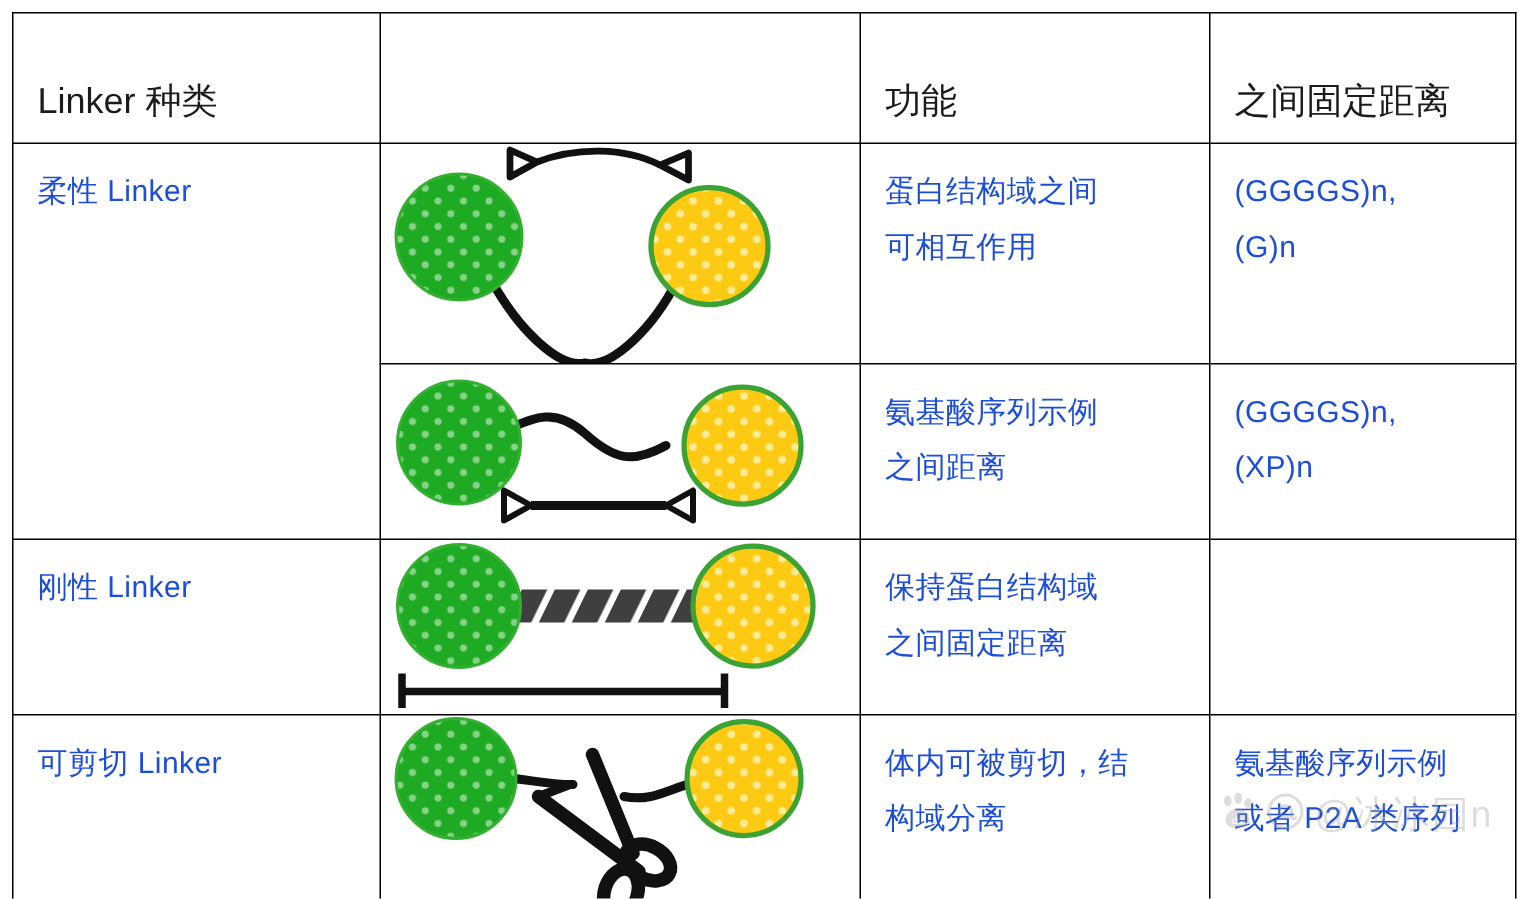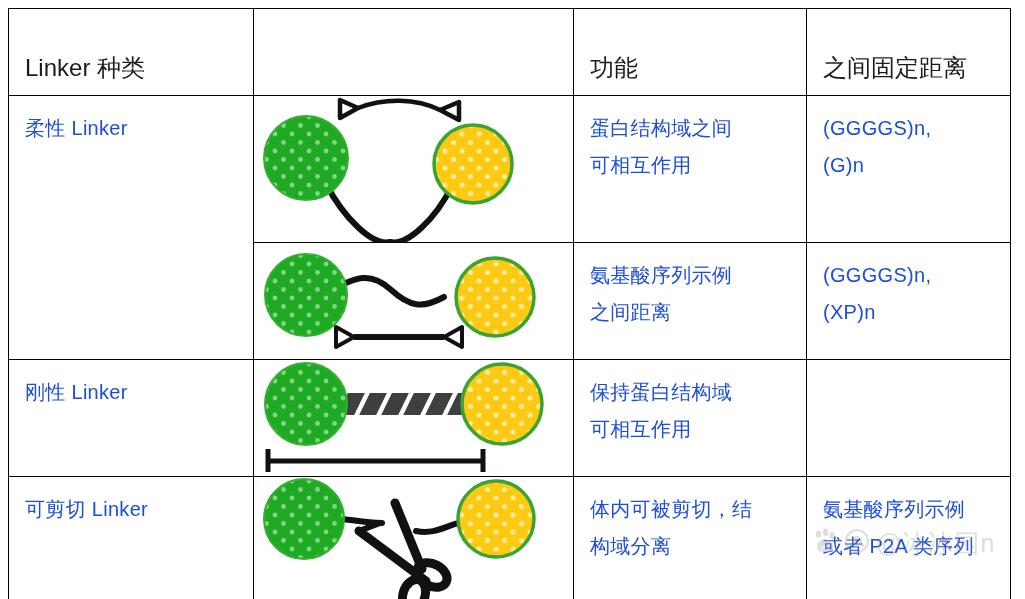--- a/index.html
+++ b/index.html
@@ -231,21 +231,21 @@
             <line x1="14" y1="89" x2="14" y2="112" stroke-width="5"></line>
             <line x1="229" y1="89" x2="229" y2="112" stroke-width="5"></line>
             <line x1="14" y1="101" x2="229" y2="101" stroke-width="5"></line>
           </g>
         </svg>
       </div>
     </td>
     <td>
       <div class="cell-pad">
             <div class="txt">保持蛋白结构域
-可相互作用</div>
+之间固定距离</div>
           </div>
     </td>
     <td>
       <div class="cell-pad">
             <div class="txt"></div>
           </div>
     </td>
   </tr>
 
   <tr>

